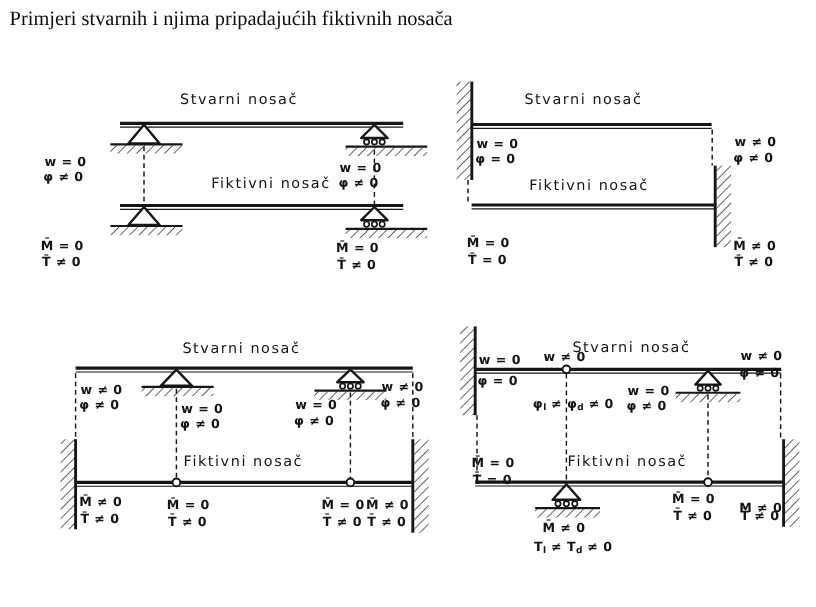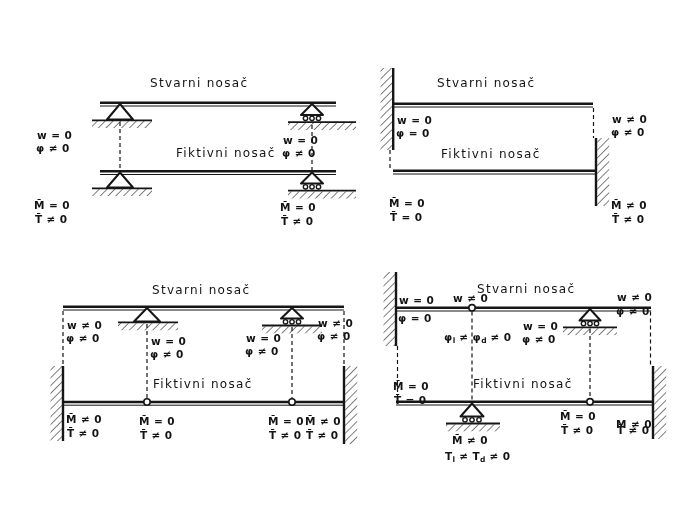--- a/index.html
+++ b/index.html
@@ -156,20 +156,21 @@
       <line class="gl" x1="446" y1="423.5" x2="500" y2="423.5"></line>
       <rect x="446" y="424.3" width="54" height="7" fill="url(#hat)"></rect>
     </g>
     <circle class="hin" cx="590" cy="401.8" r="3.2"></circle>
     <g>
       <line class="wall" x1="653" y1="366" x2="653" y2="439"></line>
       <rect x="654.2" y="366" width="12" height="73" fill="url(#hat)"></rect>
     </g>
   </svg>
 
+  <div class="title" style="left:8px;top:6px">Primjeri stvarnih i njima pripadajućih fiktivnih nosača</div>
 
   <div class="sec" style="left:150px;top:77px">Stvarni nosač</div>
   <div class="sec" style="left:176px;top:147px">Fiktivni nosač</div>
   <div class="ann" style="left:37px;top:130px">w = 0</div>
   <div class="ann" style="left:36px;top:143px">φ ≠ 0</div>
   <div class="ann" style="left:283px;top:135px">w = 0</div>
   <div class="ann" style="left:282px;top:148px">φ ≠ 0</div>
   <div class="ann" style="left:34px;top:200px">M̄ = 0</div>
   <div class="ann" style="left:35px;top:214px">T̄ ≠ 0</div>
   <div class="ann" style="left:280px;top:202px">M̄ = 0</div>

